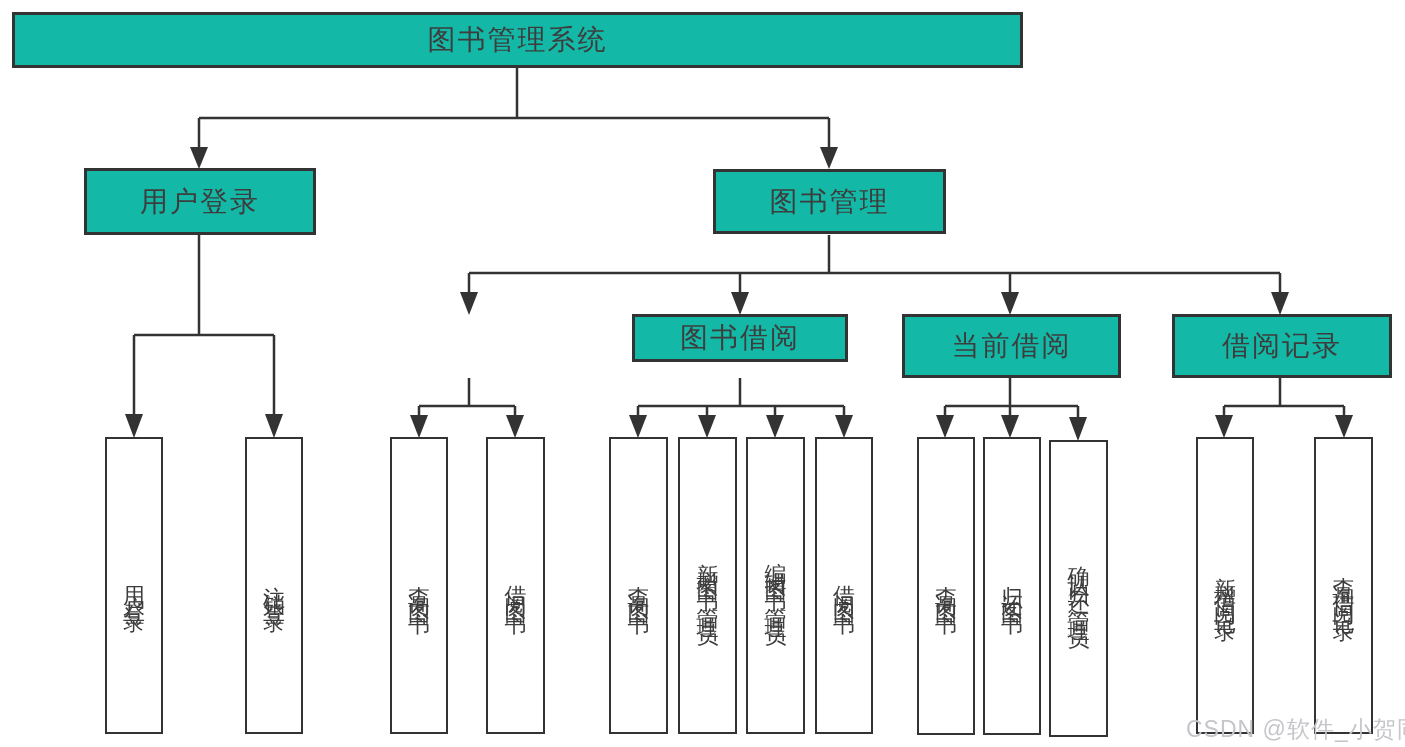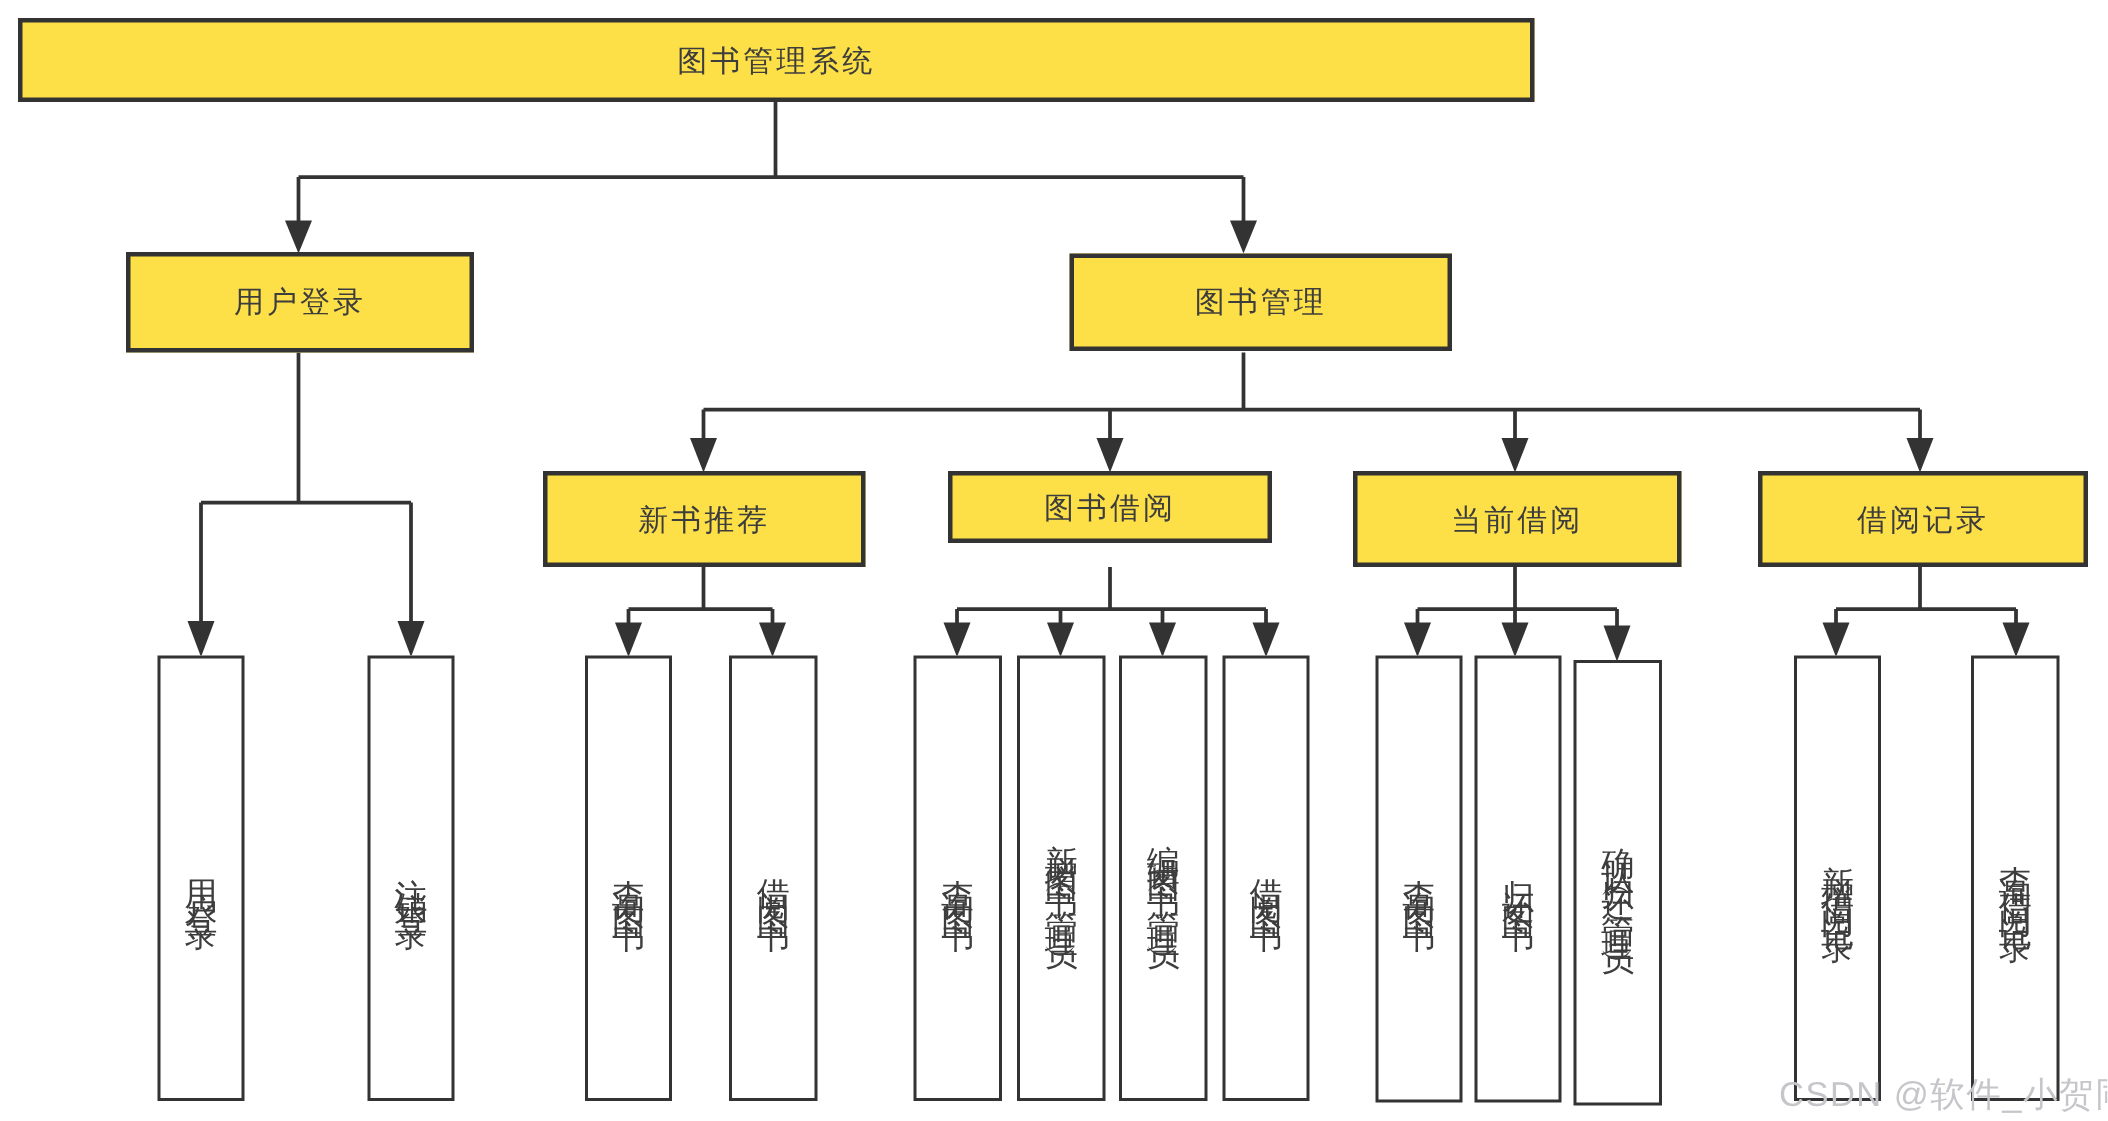--- a/index.html
+++ b/index.html
@@ -8,23 +8,23 @@
     width:1405px;height:747px;
     background:#ffffff;
     font-family:"Liberation Sans","DejaVu Sans",sans-serif;
     overflow:hidden;
   }
   svg.connectors{position:absolute;left:0;top:0;z-index:1;}
   .hbox{
     position:absolute;
     box-sizing:border-box;
     border:3px solid #333333;
-    background:#fde047;
+    background:#14b8a6;
     display:flex;align-items:center;justify-content:center;
-    font-size:20px;letter-spacing:2px;color:#3d3d3d;
+    font-size:28px;letter-spacing:2px;color:#3d3d3d;
     z-index:2;
   }
   .vbox{
     position:absolute;
     box-sizing:border-box;
     border:2.5px solid #333333;
     background:#ffffff;
     display:flex;align-items:center;justify-content:center;
     z-index:2;
   }
@@ -92,27 +92,24 @@
     </g>
   </svg>
 
   <div class="hbox" style="left:12px;top:12px;width:1011px;height:56px">
     <span>图书管理系统</span>
   </div>
 
   <div class="hbox" style="left:84px;top:168px;width:232px;height:67px">
     <span>用户登录</span>
   </div>
-  <div class="hbox" style="left:713px;top:169px;width:255px;height:65px">
+  <div class="hbox" style="left:713px;top:169px;width:233px;height:65px">
     <span>图书管理</span>
   </div>
 
-  <div class="hbox" style="left:362px;top:314px;width:215px;height:64px">
-    <span>新书推荐</span>
-  </div>
   <div class="hbox" style="left:632px;top:314px;width:216px;height:48px">
     <span>图书借阅</span>
   </div>
   <div class="hbox" style="left:902px;top:314px;width:219px;height:64px">
     <span>当前借阅</span>
   </div>
   <div class="hbox" style="left:1172px;top:314px;width:220px;height:64px">
     <span>借阅记录</span>
   </div>
 

